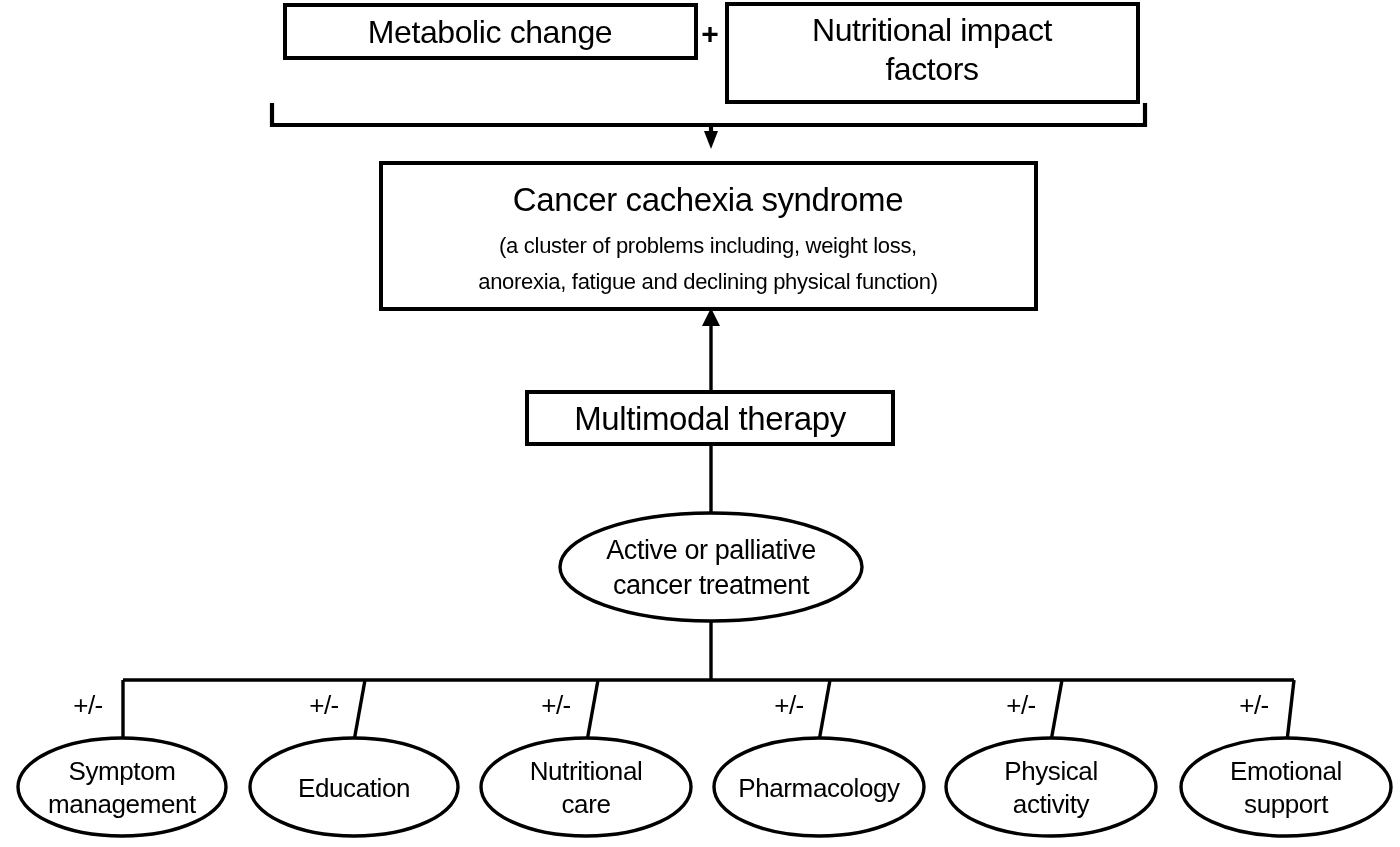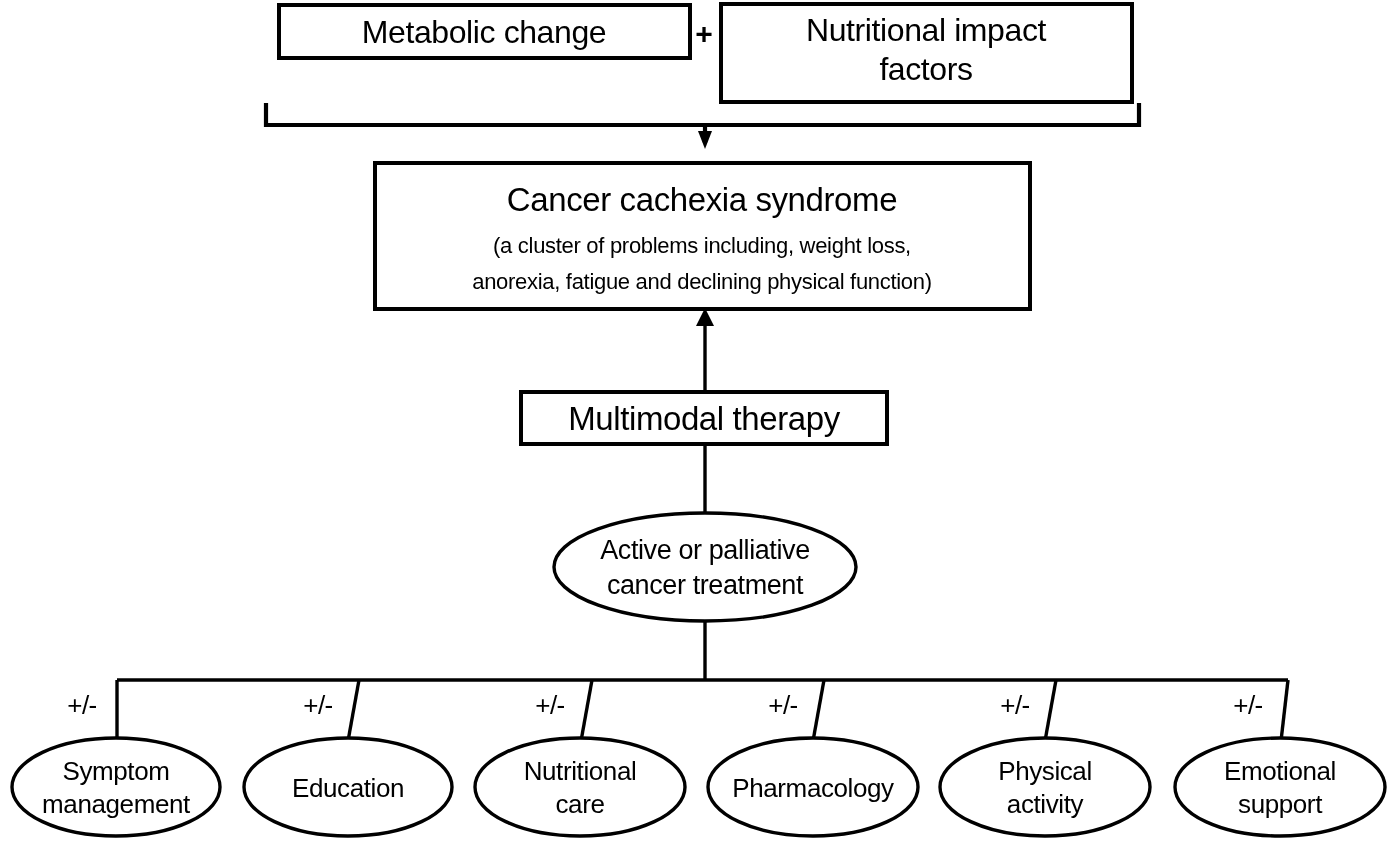--- a/index.html
+++ b/index.html
@@ -12,20 +12,21 @@
     width: 1400px;
     height: 847px;
     font-family: "Liberation Sans", sans-serif;
     color: #000000;
     overflow: hidden;
   }
   #diagram-root {
     position: relative;
     width: 1212px;
     height: 847px;
+    margin-left: 6px;
   }
   svg.diagram {
     display: block;
     width: 1400px;
     height: 847px;
   }
   .node-box {
     fill: #ffffff;
     stroke: #000000;
     stroke-width: 4;

